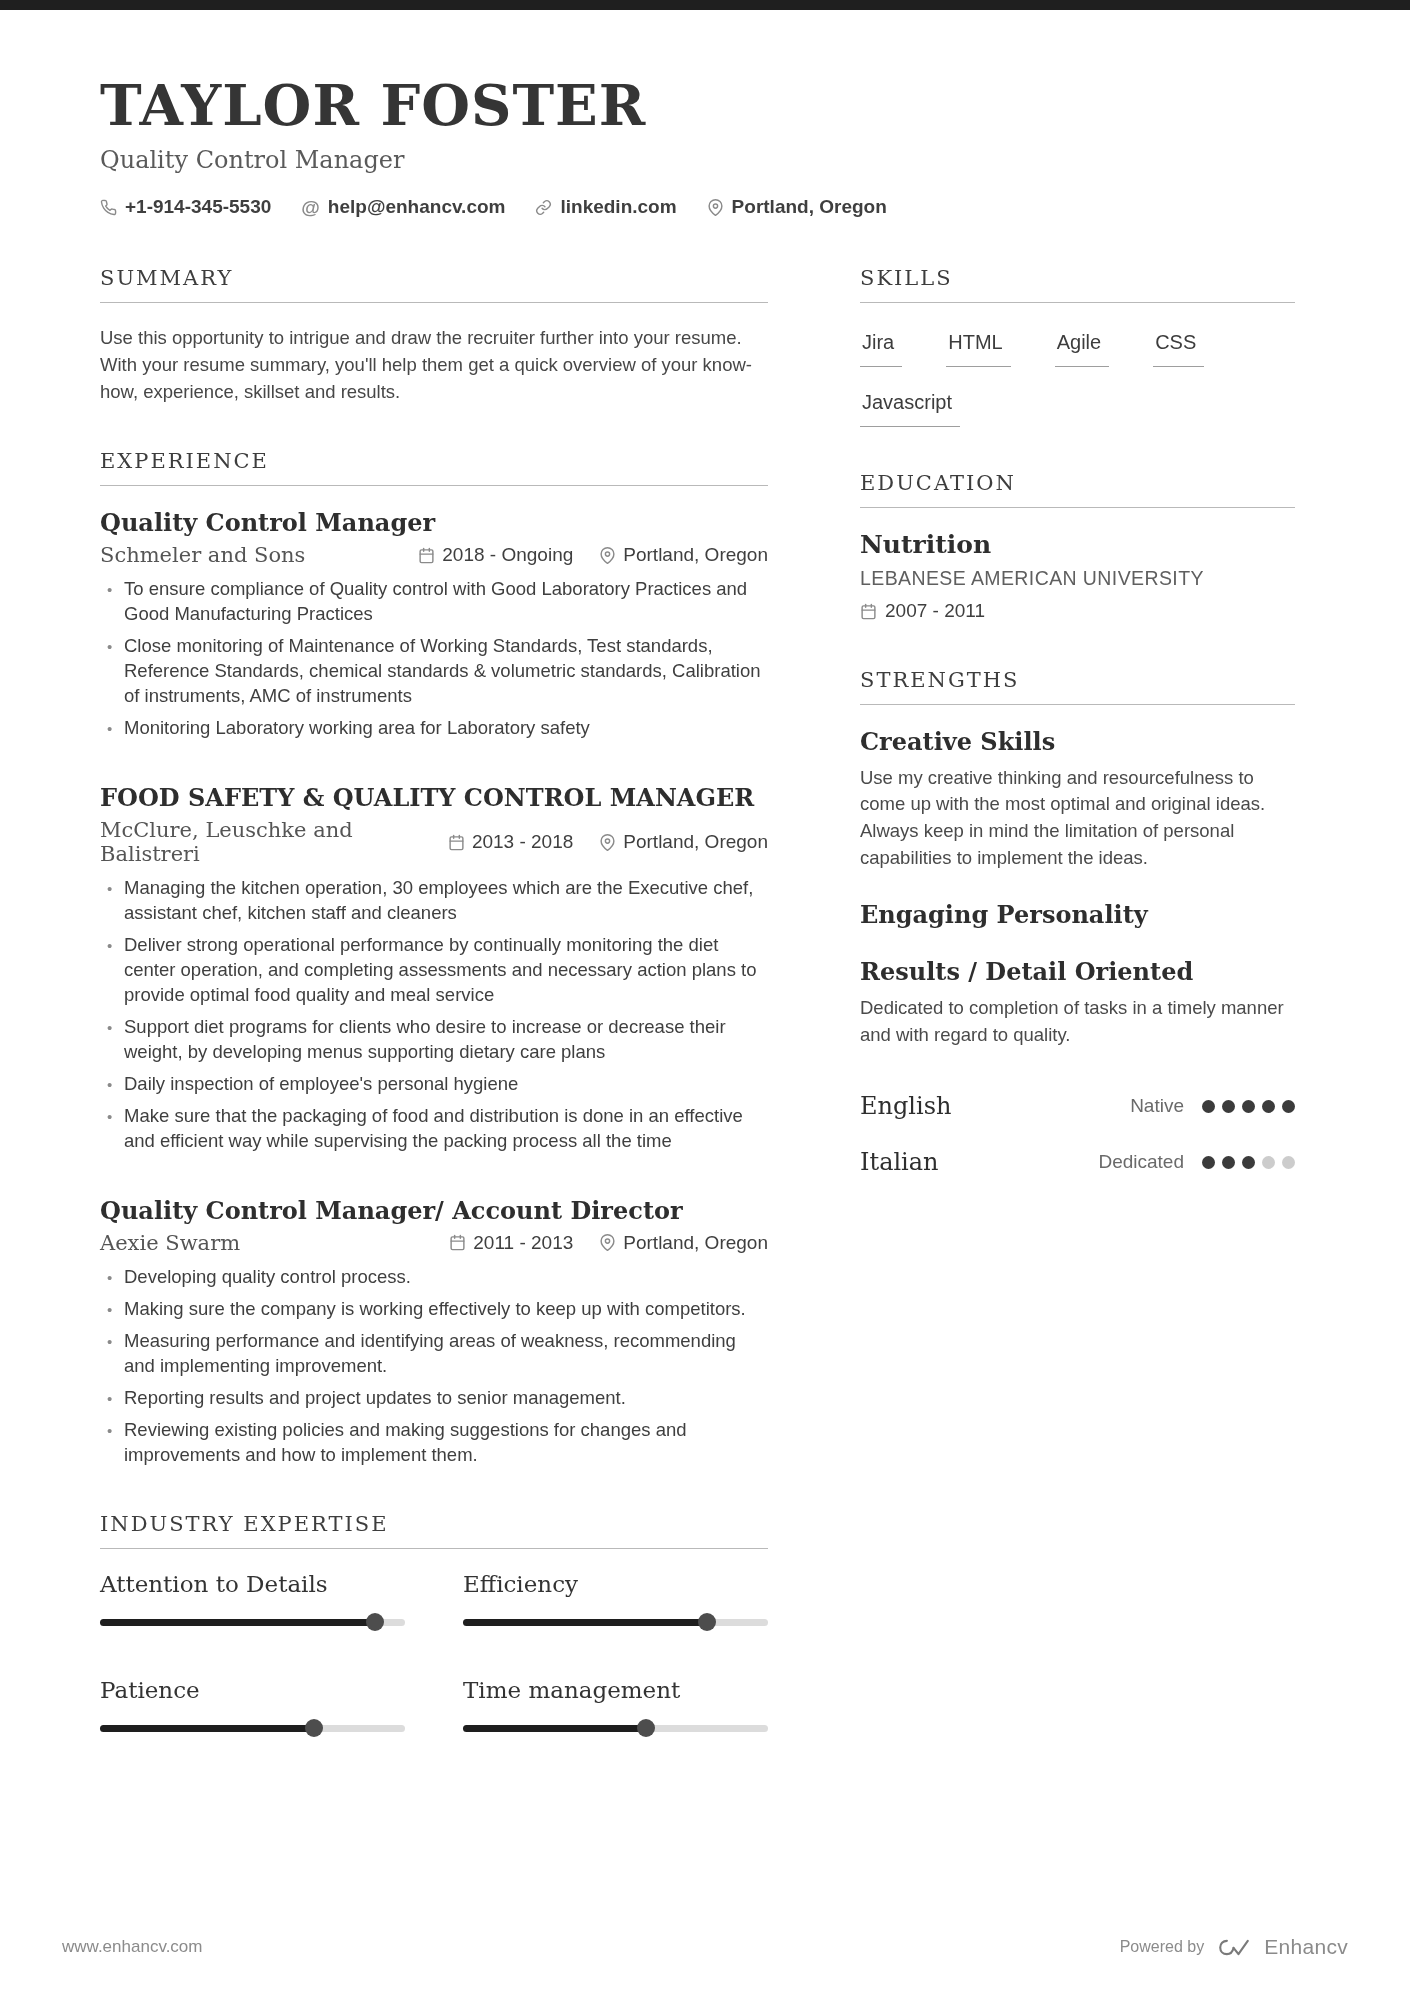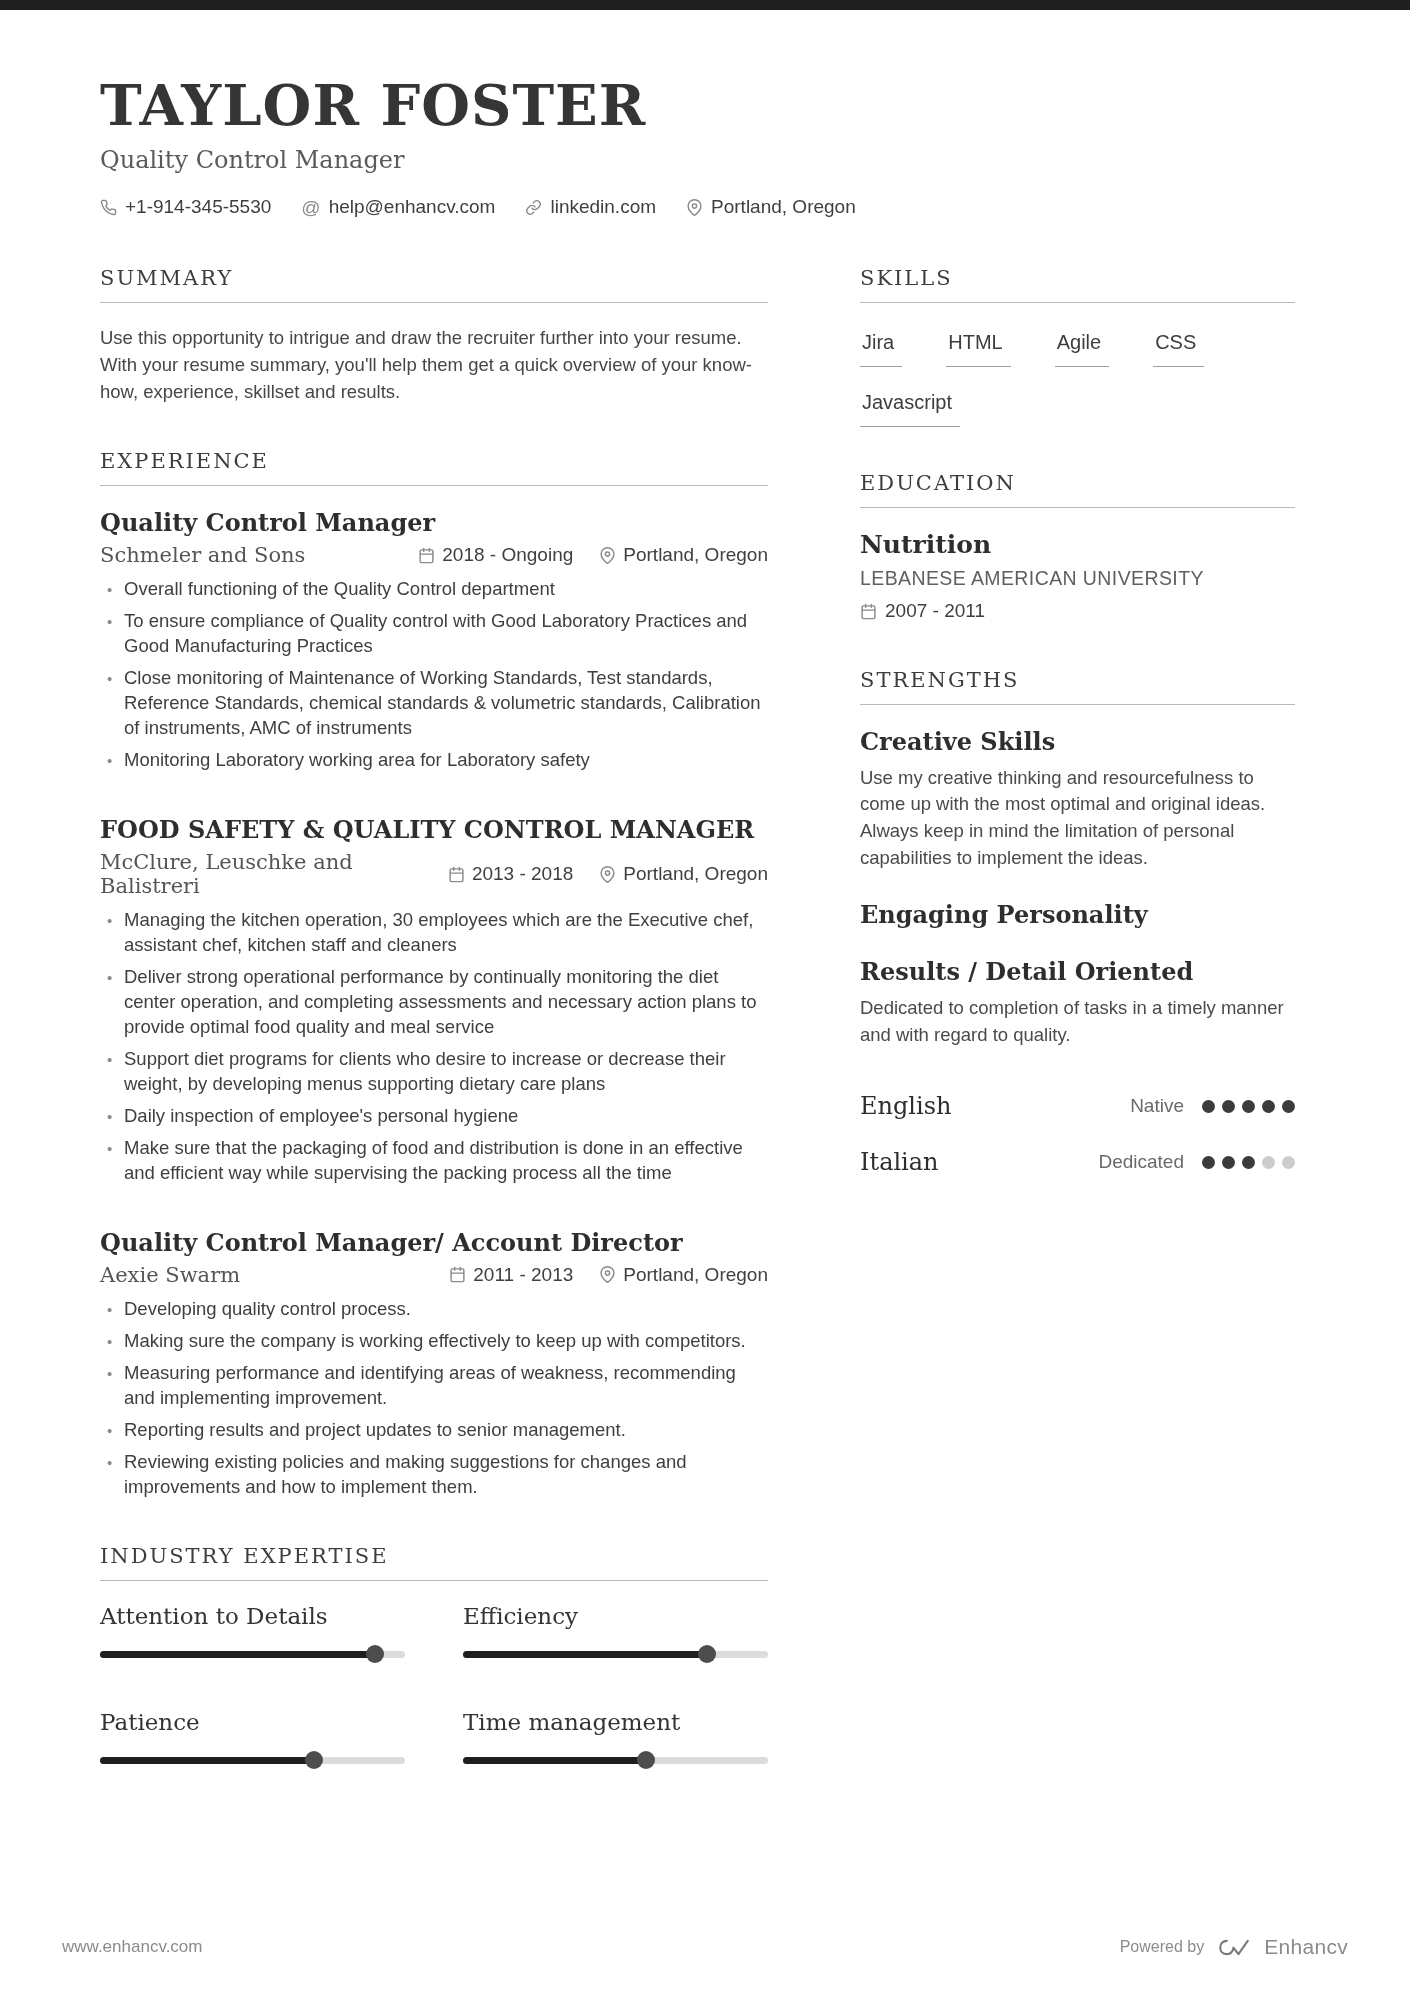--- a/index.html
+++ b/index.html
@@ -17,21 +17,21 @@
   
   .name {
     font-family: "DejaVu Serif", serif;
     font-size: 56px; font-weight: 700; letter-spacing: 1px;
     color: #353535;
   }
   .subtitle {
     font-family: "DejaVu Serif", serif;
     font-size: 24px; color: #5a5a5a; margin-top: 8px; font-weight: 400;
   }
-  .contacts { display: flex; gap: 30px; margin-top: 22px; align-items: flex-start; font-size: 19px; color: #3f3f3f; }
+  .contacts { display: flex; gap: 30px; margin-top: 22px; align-items: flex-start; font-size: 19px; color: #3f3f3f; font-weight: bold; }
   .contact { display: inline-flex; align-items: center; gap: 8px; }
   .contact svg { flex: 0 0 auto; }
   .at-glyph { color: #8a8a8a; font-size: 19px; line-height: 1; }
 
   
   .columns { display: flex; margin-top: 48px; gap: 92px; }
   .col-left { width: 668px; flex: 0 0 auto; }
   .col-right { flex: 1 1 auto; min-width: 0; }
 
   section { margin-bottom: 44px; }
@@ -171,21 +171,20 @@
             </span>
             <span class="meta-item">
               <svg viewBox="0 0 24 24" width="17" height="17" fill="none" stroke="#8a8a8a" stroke-width="2" stroke-linecap="round">
                   <path d="M21 10c0 7-9 13-9 13S3 17 3 10a9 9 0 0 1 18 0z"></path>
                   <circle cx="12" cy="10" r="3"></circle>
                 </svg>
               <span>Portland, Oregon</span>
             </span>
           </div>
           <ul class="bullets">
-            <li>Overall functioning of the Quality Control department</li>
             <li>To ensure compliance of Quality control with Good Laboratory Practices and Good Manufacturing Practices</li>
             <li>Close monitoring of Maintenance of Working Standards, Test standards, Reference Standards, chemical standards &amp; volumetric standards, Calibration of instruments, AMC of instruments</li>
             <li>Monitoring Laboratory working area for Laboratory safety</li>
           </ul>
         </article>
 
         <article class="job">
           <h3 class="job-title">FOOD SAFETY &amp; QUALITY CONTROL MANAGER</h3>
           <div class="job-meta">
             <span class="company">McClure, Leuschke and Balistreri</span>

